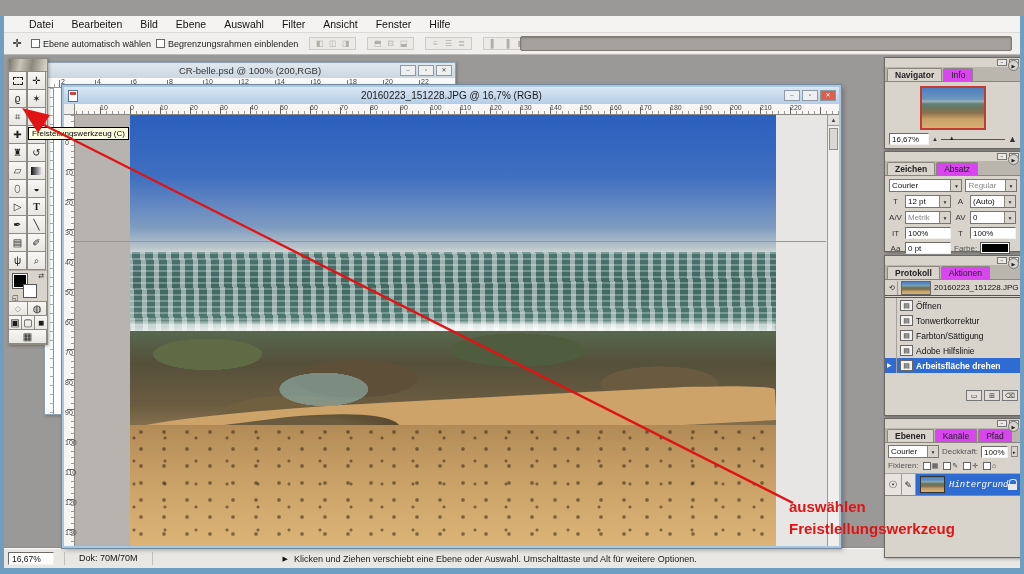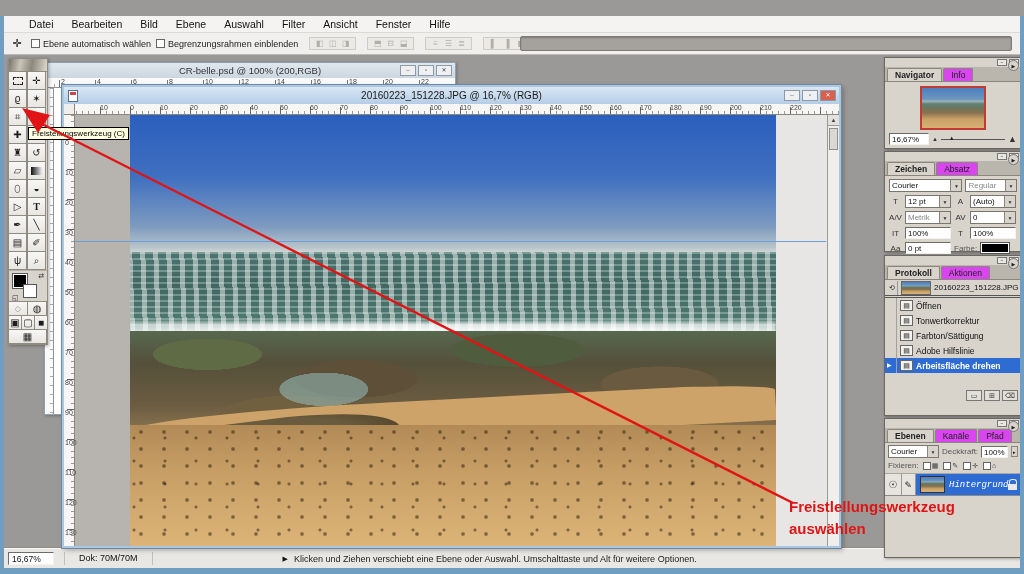--- a/index.html
+++ b/index.html
@@ -688,20 +688,20 @@
     <span class="sb-doc" data-name="document-size-readout">Dok: 70M/70M</span>
     <span class="sb-arrow" data-name="status-arrow-icon">▶</span>
     <span class="sb-hint" data-name="status-hint-text">Klicken und Ziehen verschiebt eine Ebene oder Auswahl. Umschalttaste und Alt für weitere Optionen.</span>
   </div>
 
   <svg class="annot-svg" width="1024" height="574" viewBox="0 0 1024 574" data-name="annotation-overlay">
     <polygon points="22,108 50,115 38,133" fill="#e01414" data-name="annotation-arrowhead"></polygon>
     <line x1="42" y1="124" x2="793" y2="503" stroke="#e01414" stroke-width="2.4" data-name="annotation-line"></line>
   </svg>
   <div class="annot-text" data-name="annotation-text">
+    <div>auswählen</div>
     <div>Freistlellungswerkzeug</div>
-    <div>auswählen</div>
   </div>
 
   <div class="edge l" data-name="window-border"></div>
   <div class="edge r" data-name="window-border"></div>
   <div class="edge b" data-name="window-border"></div>
 </div>
 
 </body></html>

